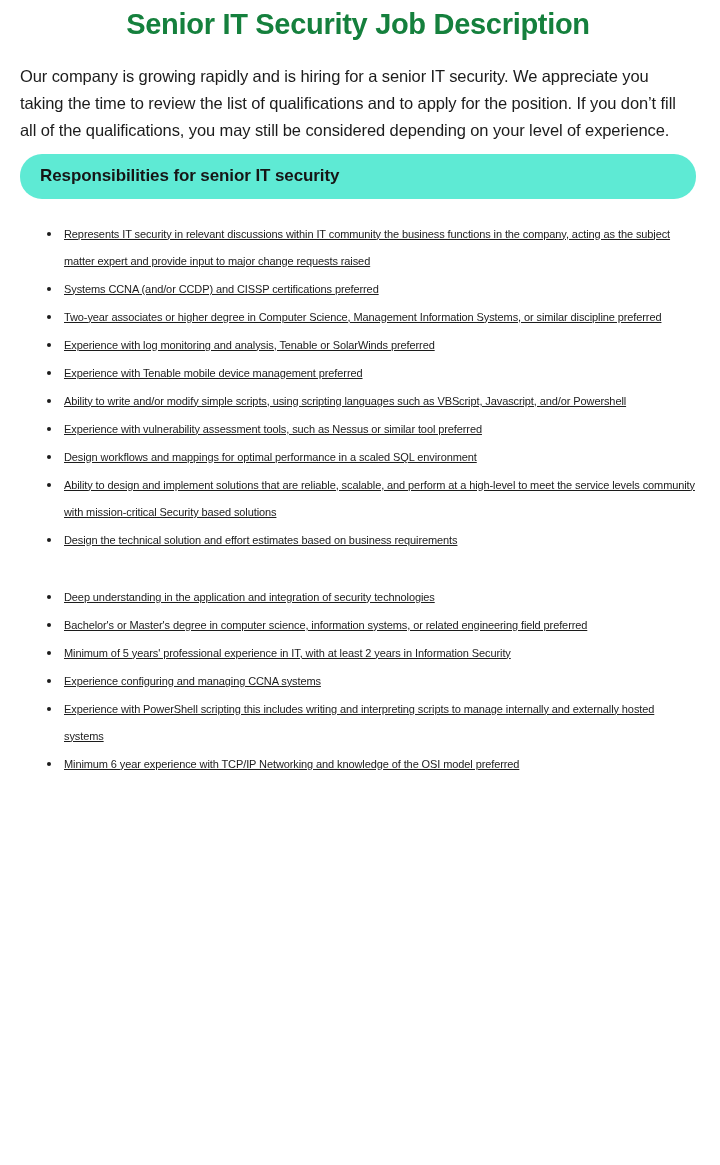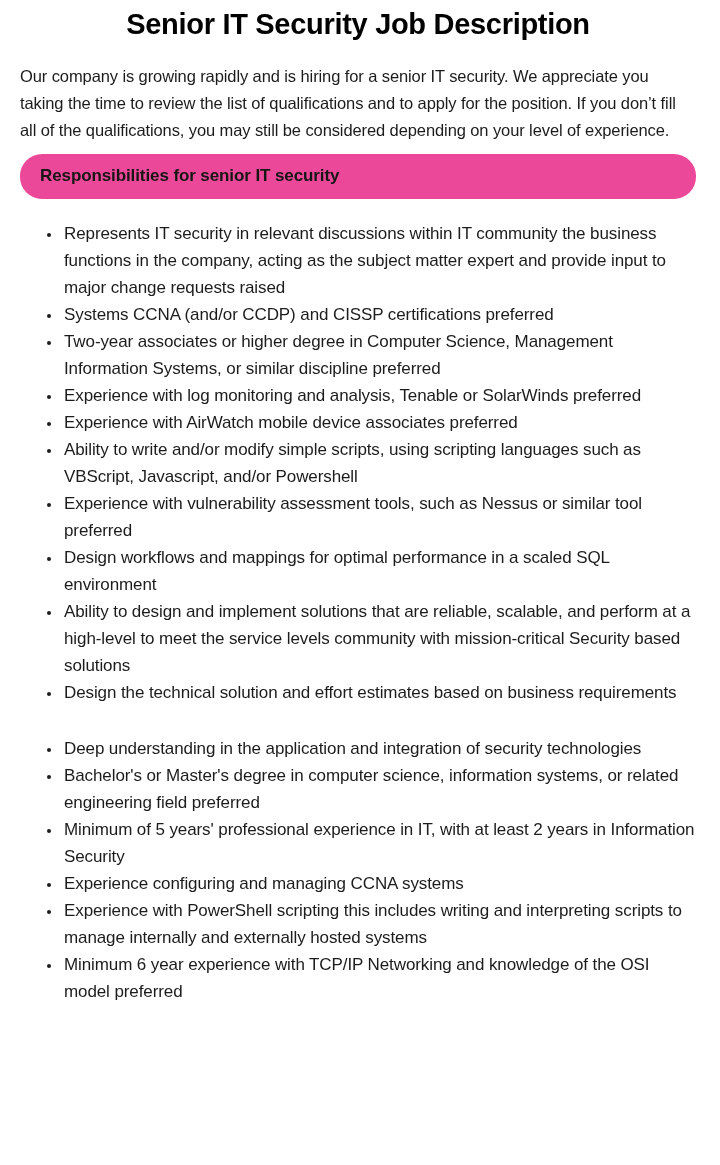--- a/index.html
+++ b/index.html
@@ -19,45 +19,46 @@
     box-sizing: border-box;
     width: 720px;
   }
   .doc-title {
     font-size: 29px;
     line-height: 1.15;
     font-weight: 700;
     text-align: center;
     margin: 8px 0 22px 0;
     letter-spacing: -0.3px;
-    color: #000000;
+    color: #15803d;
   }
   .intro {
     font-size: 16.5px;
     line-height: 27px;
     letter-spacing: -0.1px;
     margin: 0 0 10px 0;
   }
   .section-header {
-    background: #ec4899;
+    background: #5eead4;
     font-size: 17px;
     font-weight: 700;
     line-height: 1.2;
     padding: 12px 20px 12px 20px;
     margin: 0;
     letter-spacing: -0.1px;
     color: #161616;
     border-radius: 22px;
   }
   ul.bullet-list {
     margin: 21px 0 29px 0;
     padding-left: 42px;
-    font-size: 17px;
+    font-size: 11px;
     line-height: 27px;
     letter-spacing: -0.1px;
+    text-decoration: underline;
   }
   ul.bullet-list li {
     margin: 0;
     padding-left: 2px;
   }
   ul.bullet-list li::marker {
     font-size: 14px;
   }
 </style>
 </head>
@@ -69,21 +70,21 @@
 
   <p class="intro">Our company is growing rapidly and is hiring for a senior IT security. We appreciate you taking the time to review the list of qualifications and to apply for the position. If you don’t fill all of the qualifications, you may still be considered depending on your level of experience.</p>
 
   <h2 class="section-header">Responsibilities for senior IT security</h2>
 
   <ul class="bullet-list">
     <li>Represents IT security in relevant discussions within IT community the business functions in the company, acting as the subject matter expert and provide input to major change requests raised</li>
     <li>Systems CCNA (and/or CCDP) and CISSP certifications preferred</li>
     <li>Two-year associates or higher degree in Computer Science, Management Information Systems, or similar discipline preferred</li>
     <li>Experience with log monitoring and analysis, Tenable or SolarWinds preferred</li>
-    <li>Experience with AirWatch mobile device associates preferred</li>
+    <li>Experience with Tenable mobile device management preferred</li>
     <li>Ability to write and/or modify simple scripts, using scripting languages such as VBScript, Javascript, and/or Powershell</li>
     <li>Experience with vulnerability assessment tools, such as Nessus or similar tool preferred</li>
     <li>Design workflows and mappings for optimal performance in a scaled SQL environment</li>
     <li>Ability to design and implement solutions that are reliable, scalable, and perform at a high-level to meet the service levels community with mission-critical Security based solutions</li>
     <li>Design the technical solution and effort estimates based on business requirements</li>
   </ul>
 
 
   <ul class="bullet-list">
     <li>Deep understanding in the application and integration of security technologies</li>

